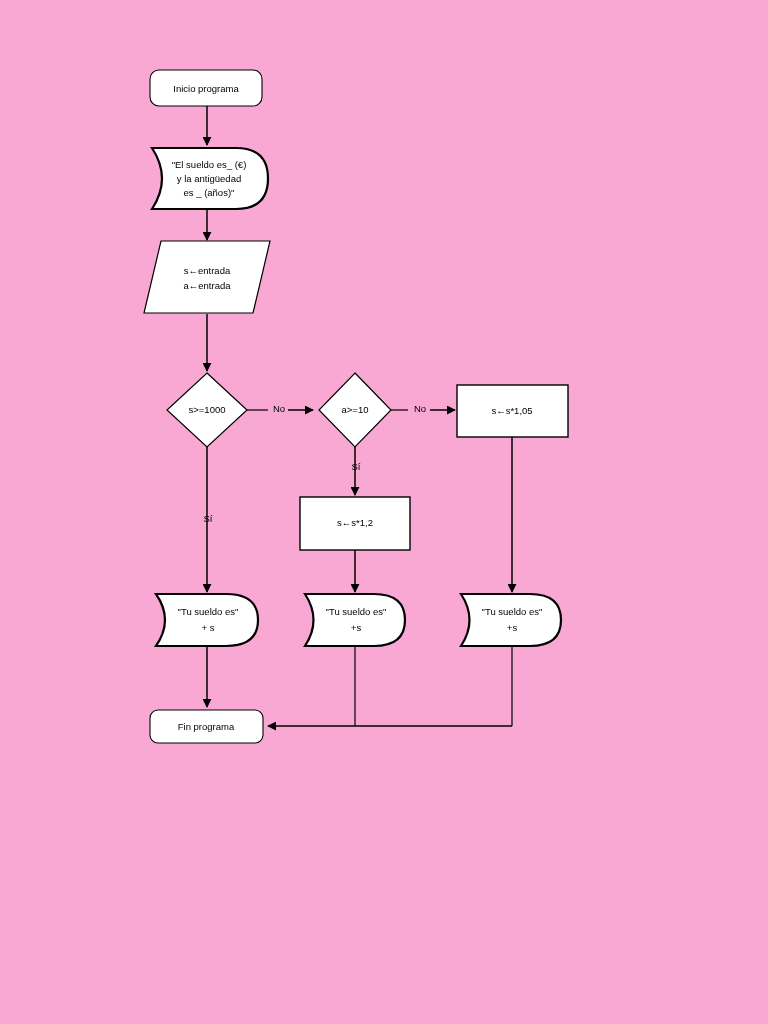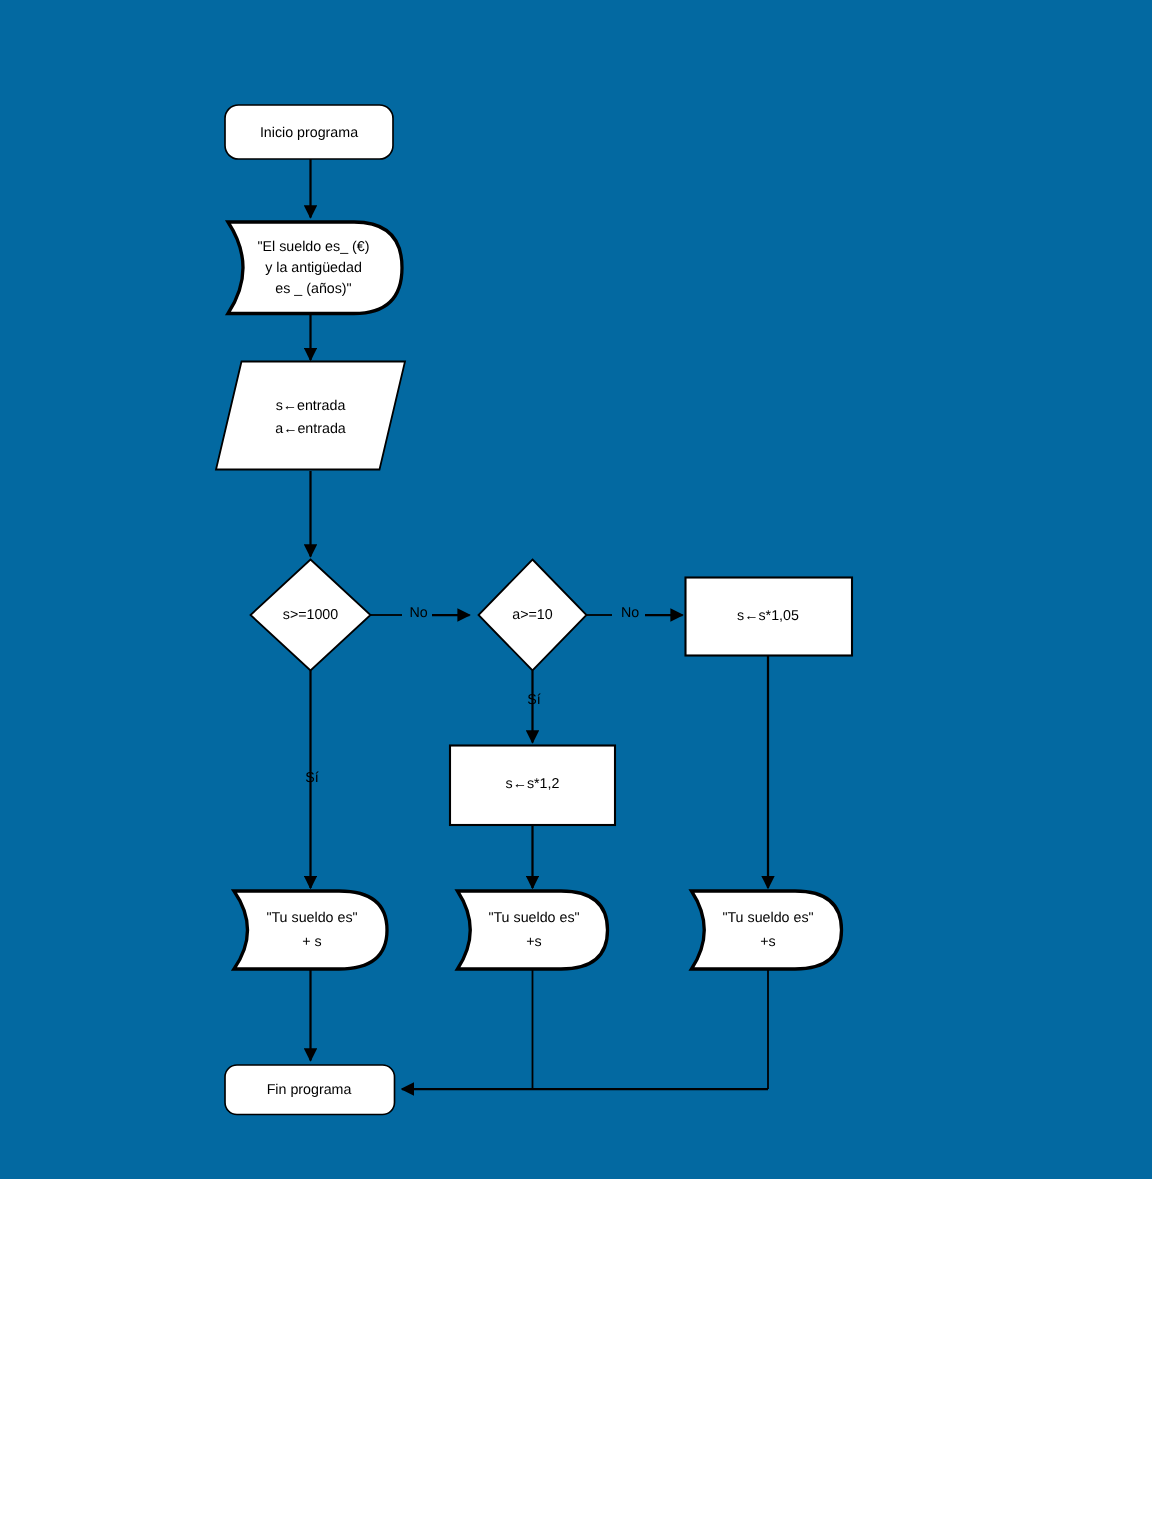--- a/index.html
+++ b/index.html
@@ -11,22 +11,22 @@
   body {
     width: 768px;
     height: 1024px;
     font-family: "Liberation Sans", sans-serif;
     color: #000000;
     overflow: hidden;
   }
   #canvas {
     position: relative;
     width: 768px;
-    height: 786px;
-    background: #0369a1;
+    height: 1024px;
+    background: #f9a8d4;
   }
   svg#flow {
     position: absolute;
     left: 0;
     top: 0;
     width: 768px;
     height: 1024px;
   }
   .shape-stroke {
     fill: #ffffff;

